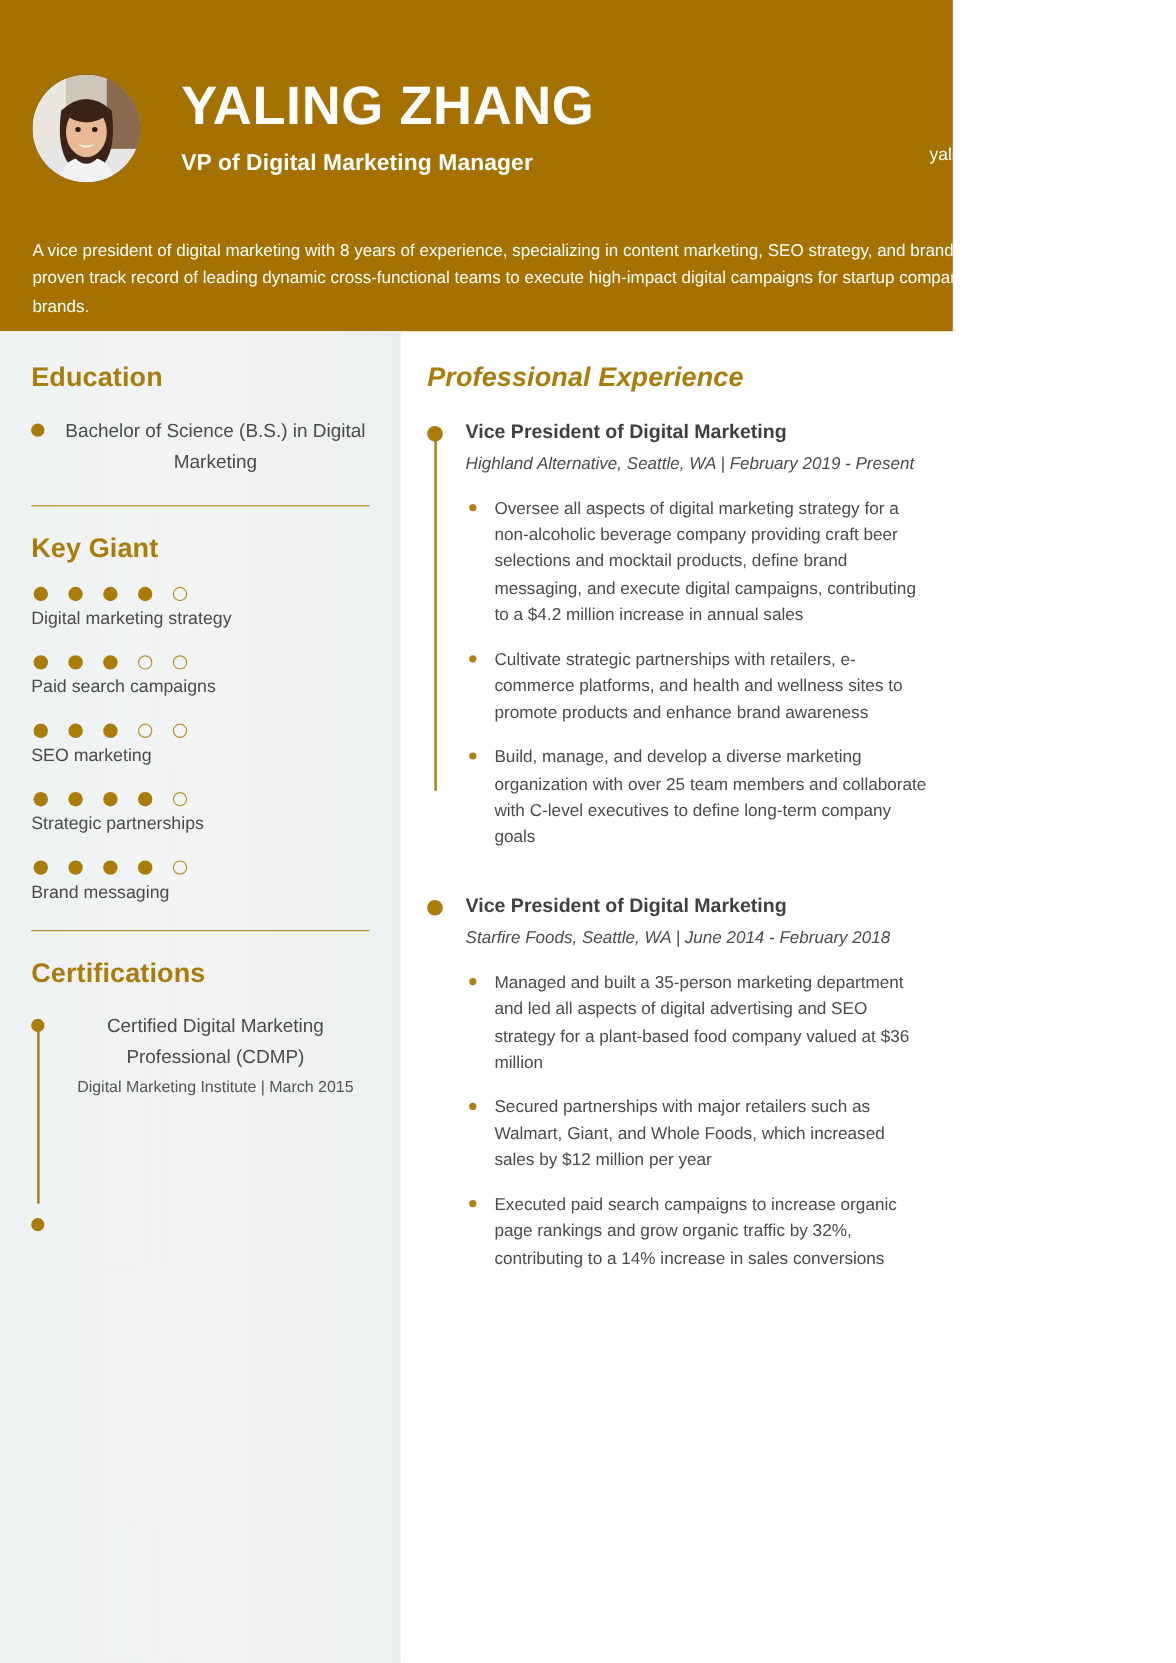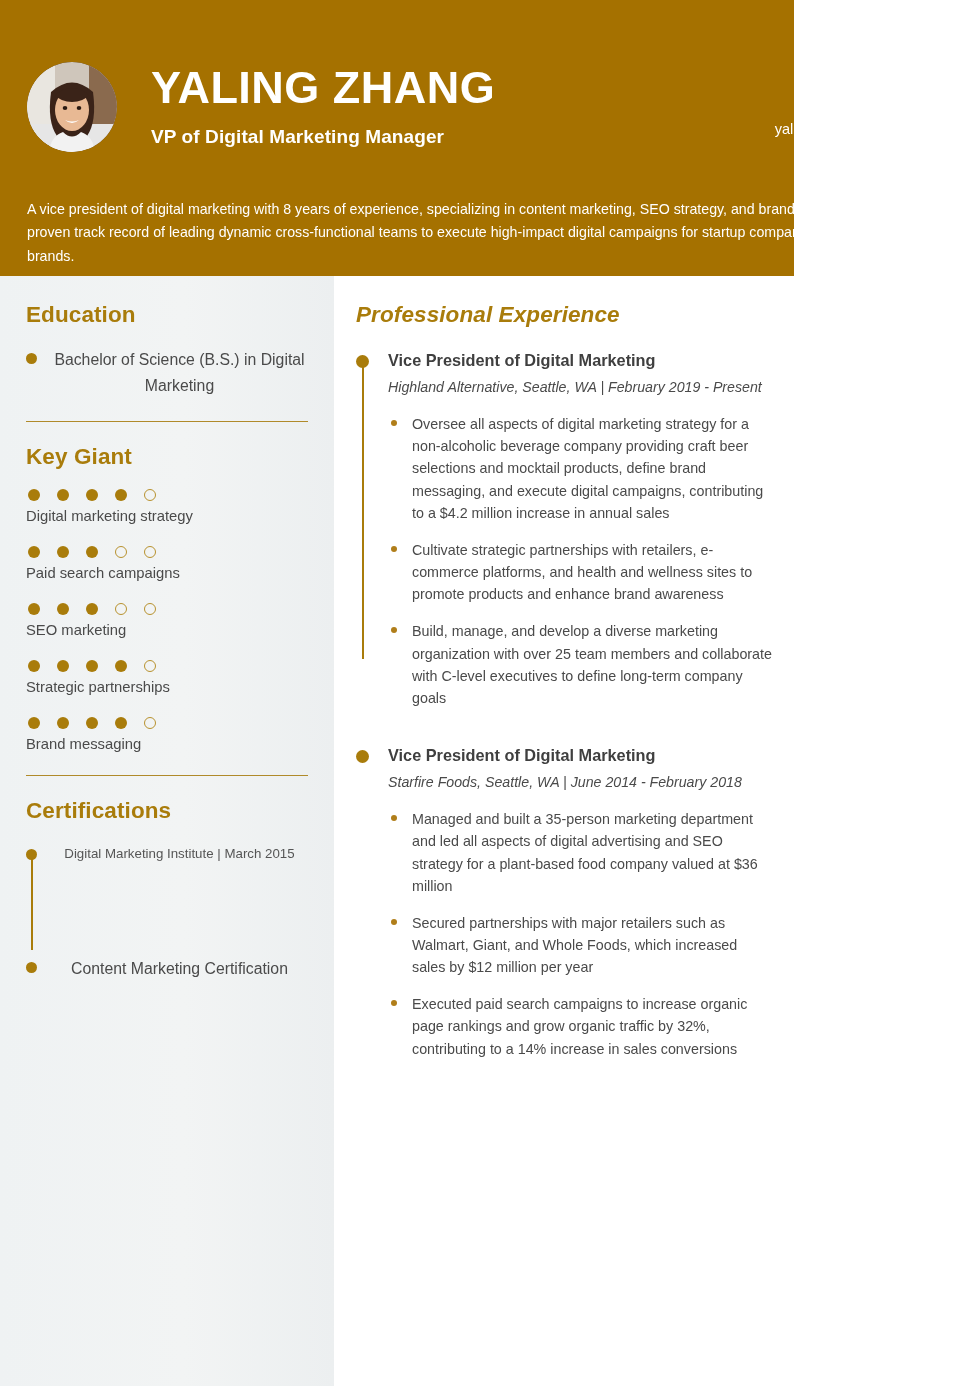--- a/index.html
+++ b/index.html
@@ -348,27 +348,27 @@
       </div>
 
       <div class="divider"></div>
 
       <div>
         <div class="section-title">Certifications</div>
 
         <div class="tl" style="padding-bottom:92px;">
           <span class="tl-dot"></span>
           <span class="tl-line"></span>
+          <div class="entry-title">Certified Digital Marketing Professional (CDMP)</div>
           <div class="entry-sub">Digital Marketing Institute | March 2015</div>
         </div>
 
         <div class="tl" style="margin-top:-92px;">
           <span class="tl-dot" style="top:98px;"></span>
           <div style="height:92px;"></div>
-          <div class="entry-title">Content Marketing Certification</div>
         </div>
       </div>
 
     </div>
 
     <div class="main">
       <div class="section-title">Professional Experience</div>
 
       <div class="job">
         <span class="job-dot"></span>

